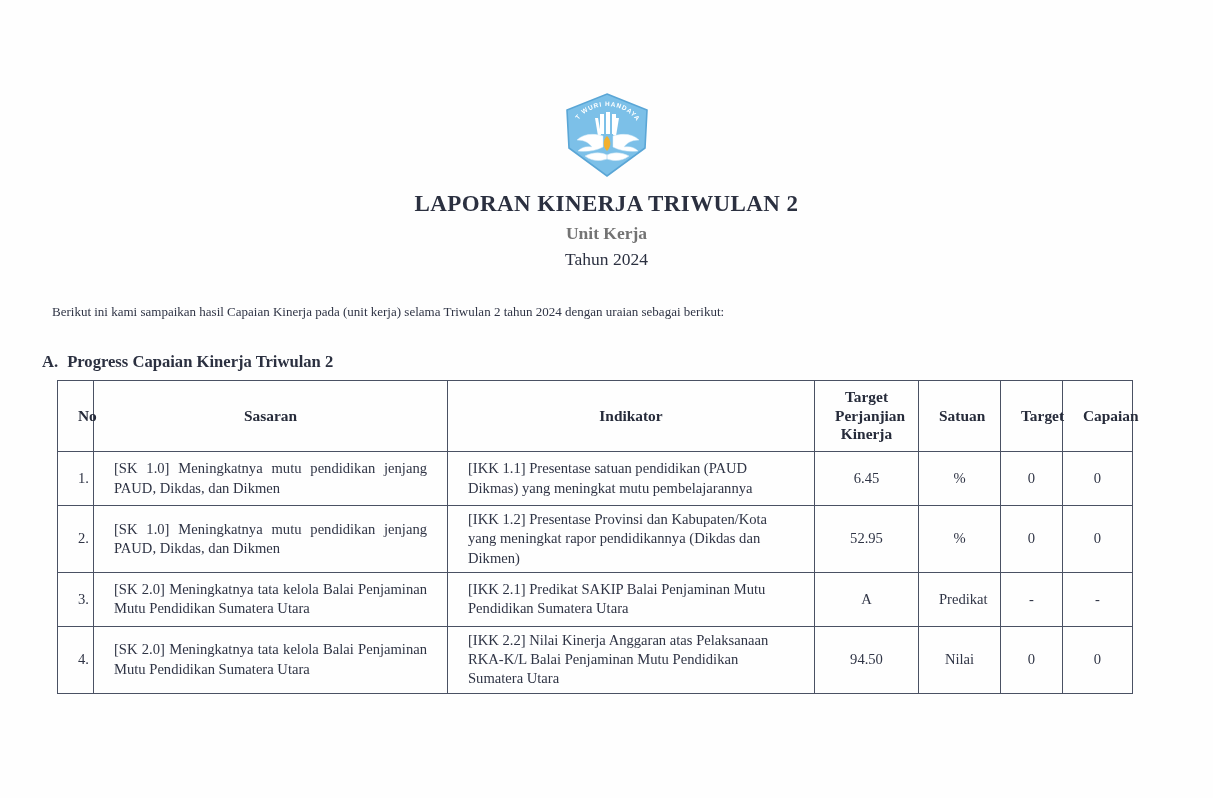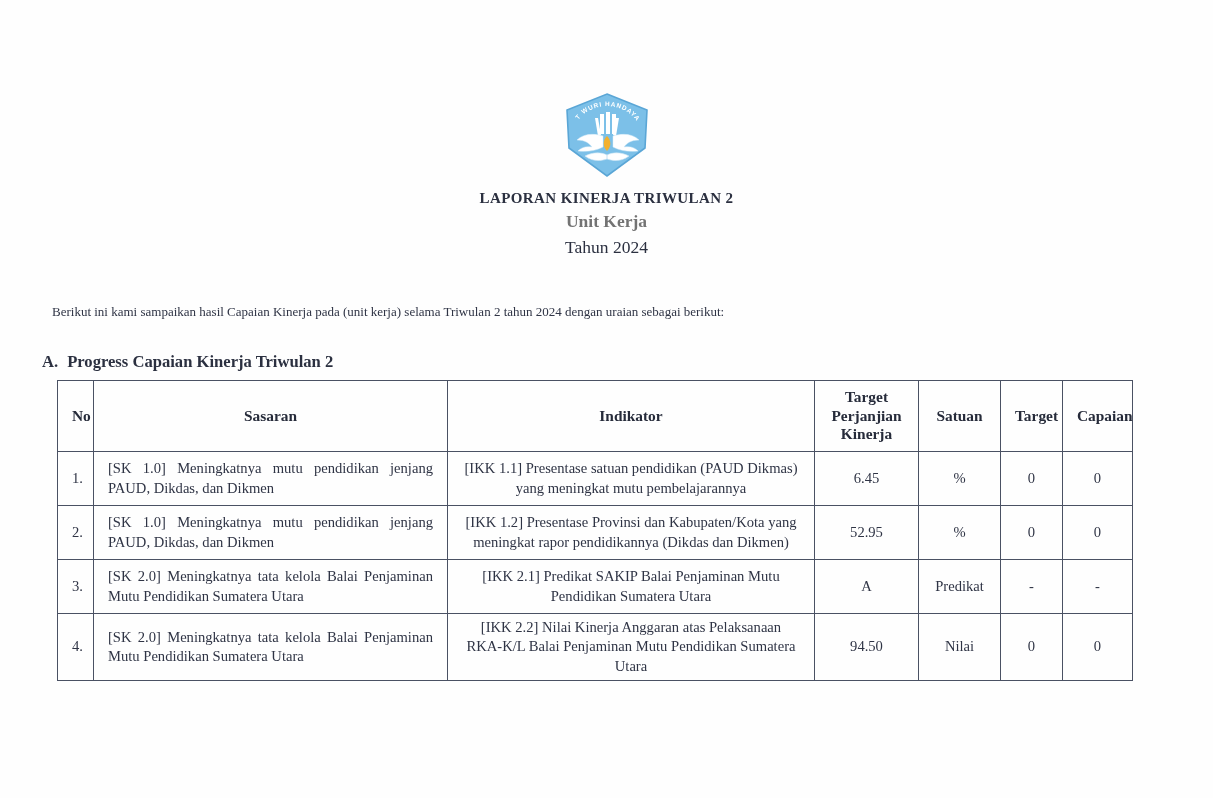--- a/index.html
+++ b/index.html
@@ -39,21 +39,21 @@
   
   .title-block {
     position: absolute;
     left: 0;
     right: 0;
     top: 188px;
     text-align: center;
   }
   .doc-title {
     font-weight: bold;
-    font-size: 15px;
+    font-size: 23px;
     letter-spacing: 0.4px;
     color: #2b3040;
     line-height: 1.42;
   }
   .doc-subtitle {
     font-weight: bold;
     font-size: 17.5px;
     color: #737373;
     line-height: 1.48;
   }
@@ -100,21 +100,21 @@
   }
   table.kinerja {
     border-collapse: collapse;
     width: 100%;
     table-layout: fixed;
     color: #2f3445;
   }
   table.kinerja th,
   table.kinerja td {
     border: 1px solid #4a5163;
-    padding: 4px 14px;
+    padding: 4px 20px;
     font-size: 14.6px;
     vertical-align: middle;
   }
   table.kinerja thead th {
     font-weight: bold;
     text-align: center;
     font-size: 15.4px;
     color: #262b3a;
     line-height: 1.2;
     height: 62px;
@@ -132,21 +132,21 @@
     font-size: 15px;
   }
   td.cell-sasaran {
     text-align: justify;
     text-align-last: left;
     line-height: 1.32;
     padding-left: 7px;
     padding-right: 7px;
   }
   td.cell-indikator {
-    text-align: center;
+    text-align: left;
     line-height: 1.32;
     padding-left: 7px;
     padding-right: 7px;
   }
   td.cell-center {
     text-align: center;
     font-size: 15px;
   }
   tr.data-row { height: 54px; }
 </style>

